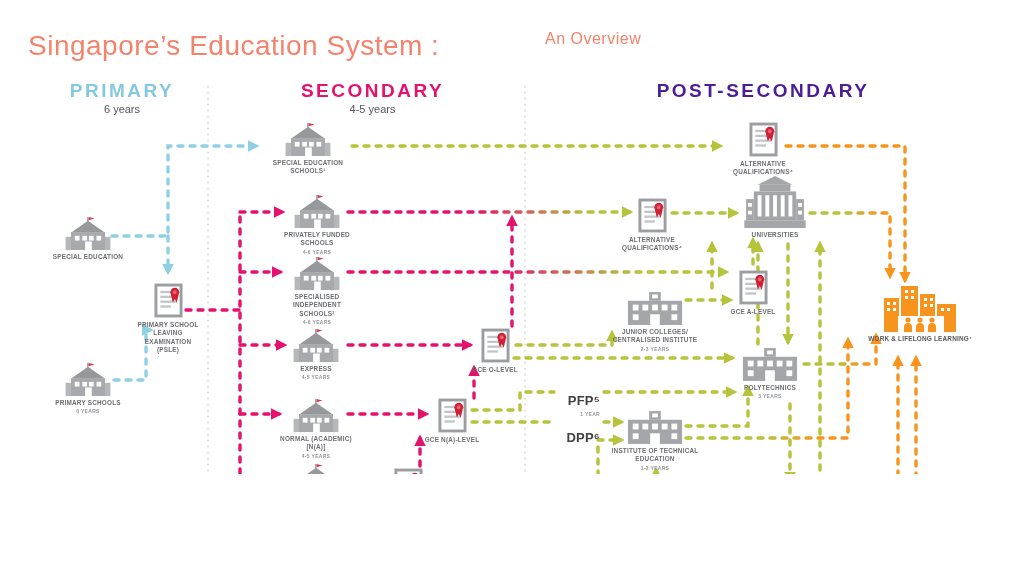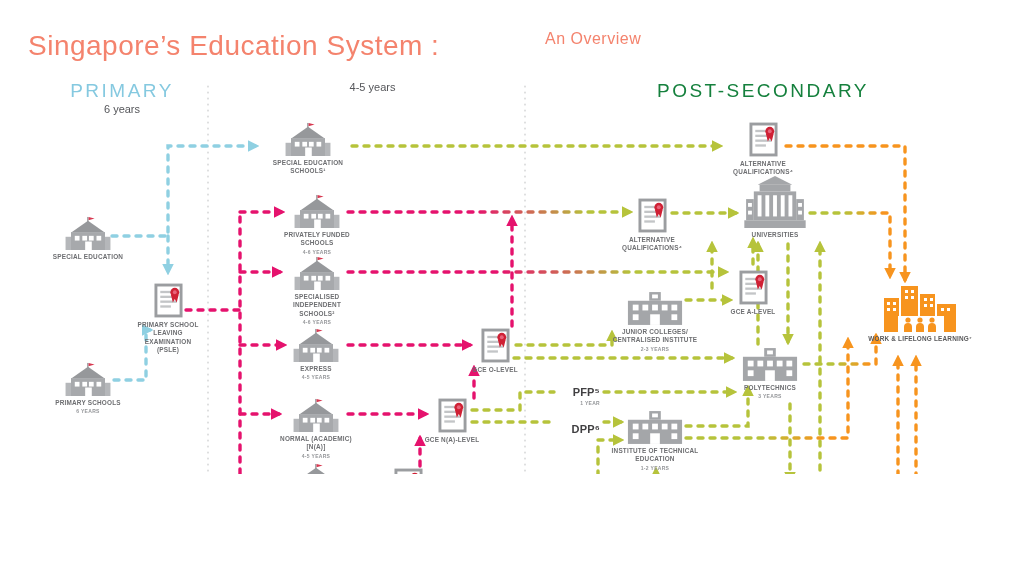--- a/index.html
+++ b/index.html
@@ -4,48 +4,49 @@
 <style>
   * { margin:0; padding:0; box-sizing:border-box; }
   html,body { background:#ffffff; }
   body { font-family:"Liberation Sans","DejaVu Sans",sans-serif; }
   .stage { position:relative; width:1024px; height:474px; background:#fff; overflow:hidden; }
   .abs { position:absolute; }
 
   .title-main { color:#f4836d; font-size:28px; letter-spacing:.5px; }
   .title-sub  { color:#f4836d; font-size:16px; letter-spacing:.5px; }
 
-  .sec-h { font-weight:normal; font-size:19px; letter-spacing:2.5px; text-align:center; }
+  .sec-h { font-weight:bold; font-size:19px; letter-spacing:2.5px; text-align:center; }
   .sec-h.primary { color:#85c9e0; }
   .sec-h.secondary { color:#e5126d; }
-  .sec-h.postsec { color:#15803d; }
+  .sec-h.postsec { color:#4c1d95; }
   .sec-y { color:#55565a; font-size:11px; text-align:center; margin-top:1px; font-weight:normal; letter-spacing:0; }
 
   svg.flow { position:absolute; left:0; top:0; }
 
   .node { position:absolute; display:flex; flex-direction:column; align-items:center; text-align:center; }
   .node .lbl { font-size:6.4px; font-weight:bold; color:#6d6e71; line-height:1.3; margin-top:3px; letter-spacing:.2px; }
   .node .yrs { font-size:5px;  font-weight:bold; color:#939598; margin-top:1px; letter-spacing:.3px; }
   .node.tag { align-items:flex-end; text-align:right; }
-  .node.tag .lbl { font-size:11px; color:#414042; margin-top:0;padding-left:28px; }
+  .node.tag .lbl { font-size:13px; color:#414042; margin-top:8px;padding-left:28px; }
   .node.tag .yrs { font-size:5px; }
 </style>
 </head>
 <body>
 
 <div class="stage">
 
   <div class="abs title-main" style="left:28px;top:30px">Singapore’s Education System :</div>
   <div class="abs title-sub" style="left:545px;top:30px">An Overview</div>
 
   <div class="abs" style="left:52px;top:80px;width:140px">
     <div class="sec-h primary">PRIMARY</div>
     <div class="sec-y">6 years</div>
   </div>
   <div class="abs" style="left:290px;top:80px;width:165px">
+    <div class="sec-h secondary">SECONDARY</div>
     <div class="sec-y">4-5 years</div>
   </div>
   <div class="abs" style="left:643px;top:80px;width:240px">
     <div class="sec-h postsec">POST-SECONDARY</div>
   </div>
 
   <svg class="flow" width="1024" height="586" viewBox="0 0 1024 586">
     <defs>
       <marker id="mb" viewBox="0 0 10 10" refX="7" refY="5" markerWidth="3.4" markerHeight="3.4" orient="auto">
           <path d="M0,0 L10,5 L0,10 z" fill="#8fd0e2"></path>

